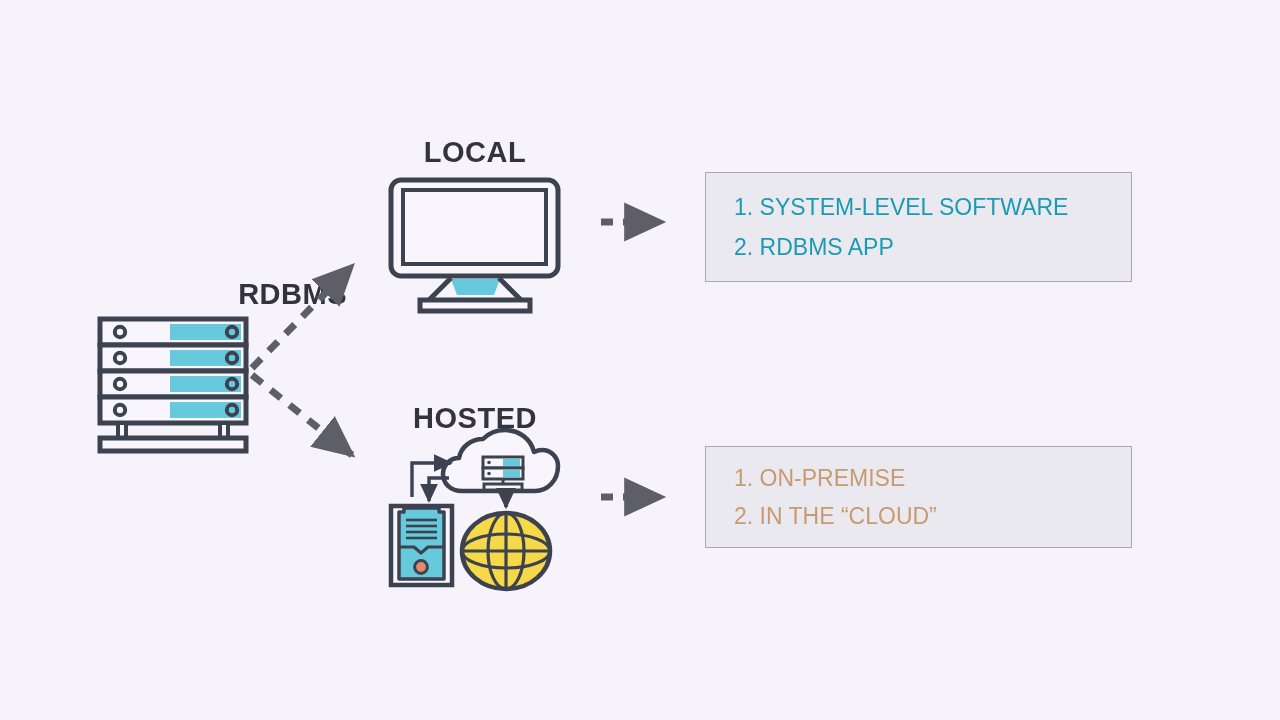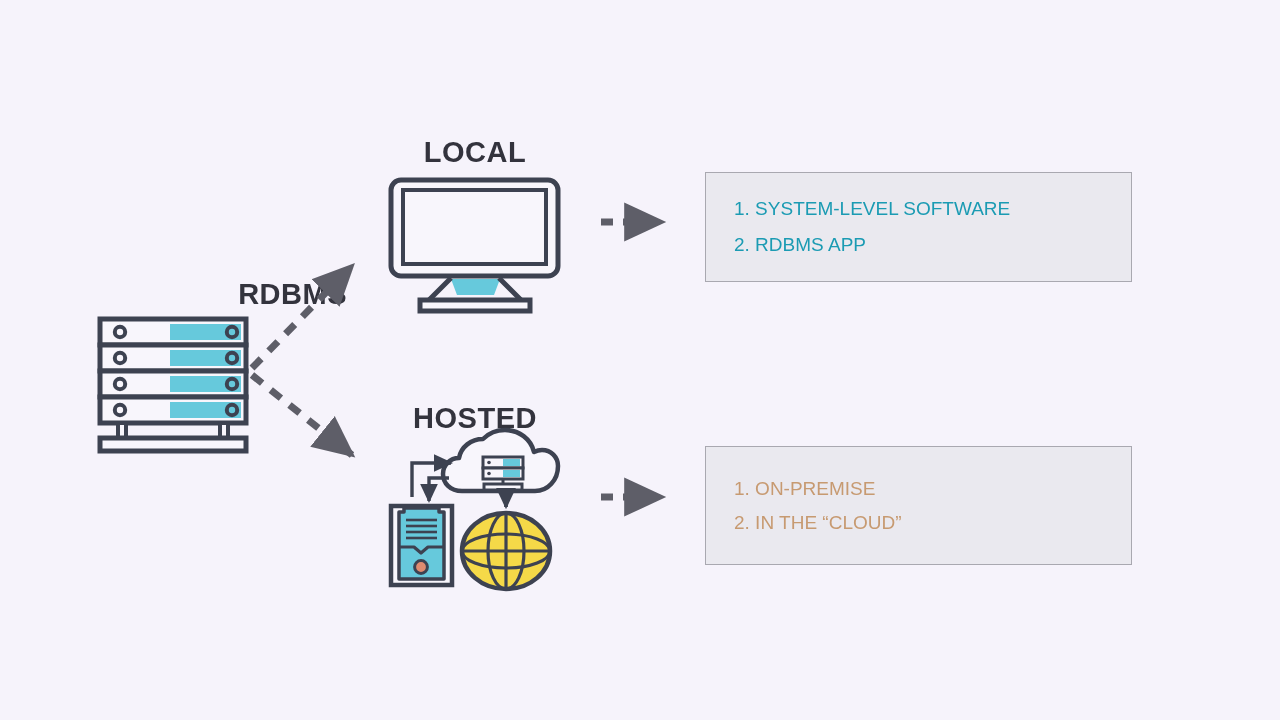--- a/index.html
+++ b/index.html
@@ -59,24 +59,24 @@
     justify-content: center;
   }
   #callout-local {
     left: 705px; top: 172px;
     width: 427px;
     height: 110px;
   }
   #callout-hosted {
     left: 705px; top: 446px;
     width: 427px;
-    height: 119px;
+    height: 102px;
   }
   .callout-line {
-    font-size: 19px;
+    font-size: 23px;
     line-height: 1.05;
     white-space: nowrap;
     font-family: "Liberation Sans", sans-serif;
   }
   #callout-local .callout-line { color: #1b9bb3; margin: 8px 0; }
   #callout-hosted .callout-line { color: #c79a71; margin: 7px 0; }
 
   .svg-layer {
     position: absolute;
     left: 0; top: 0;

